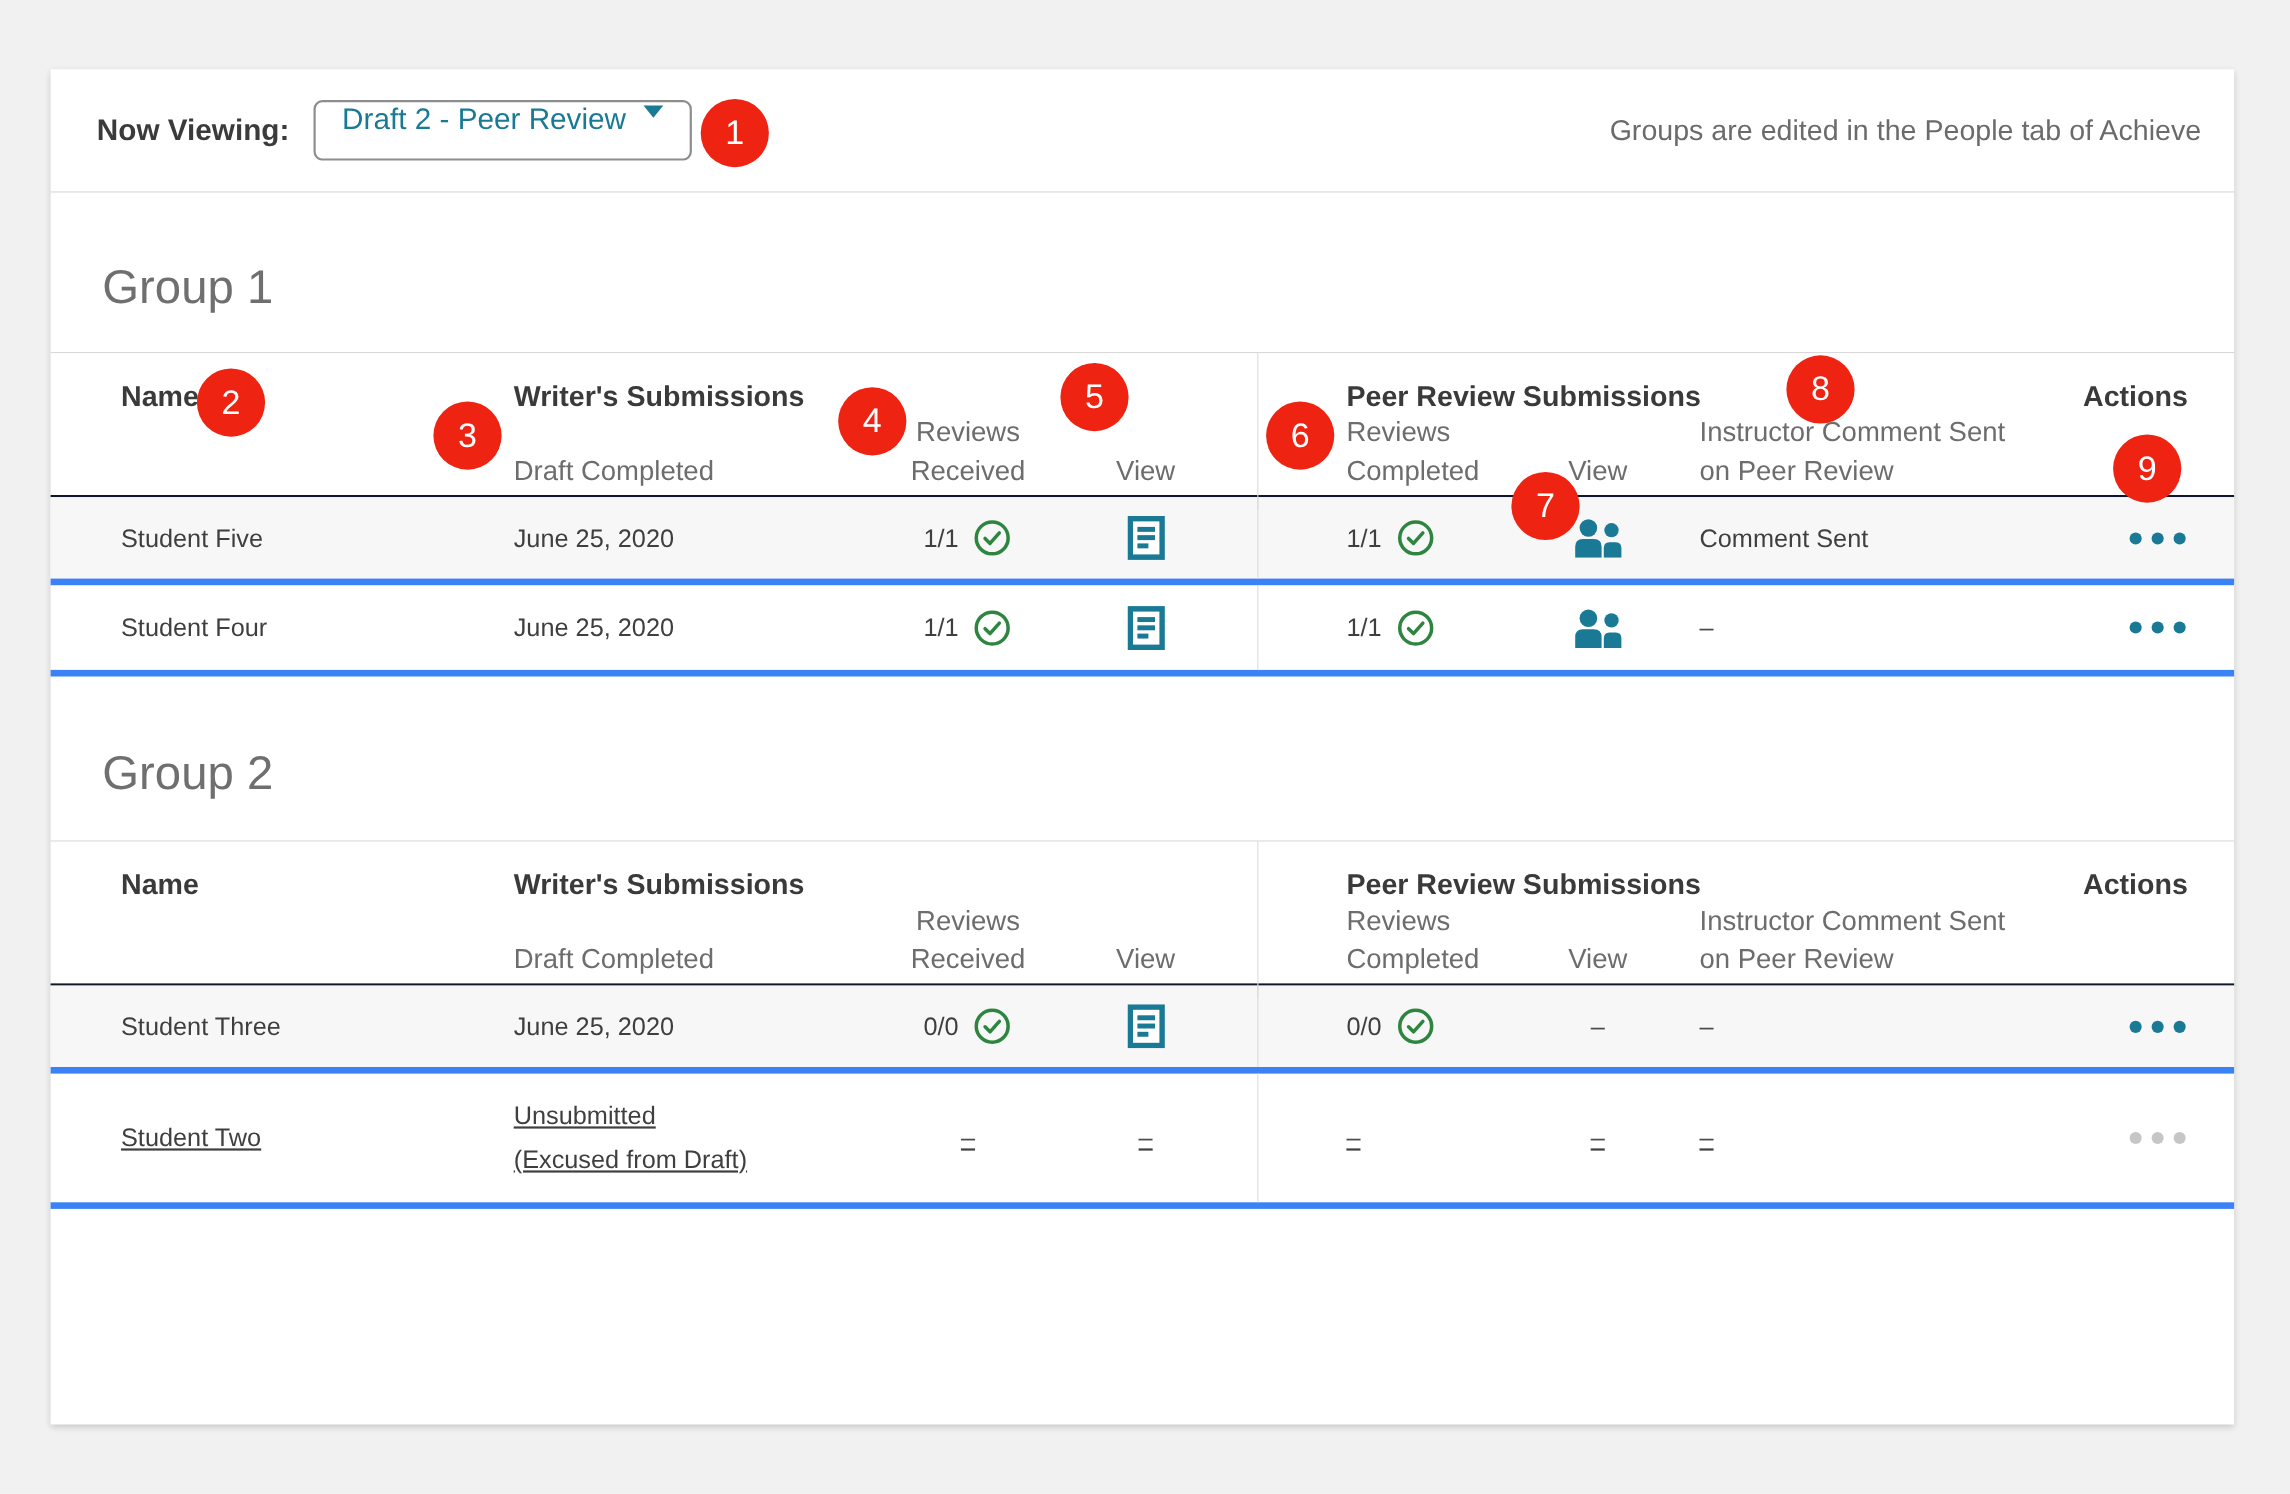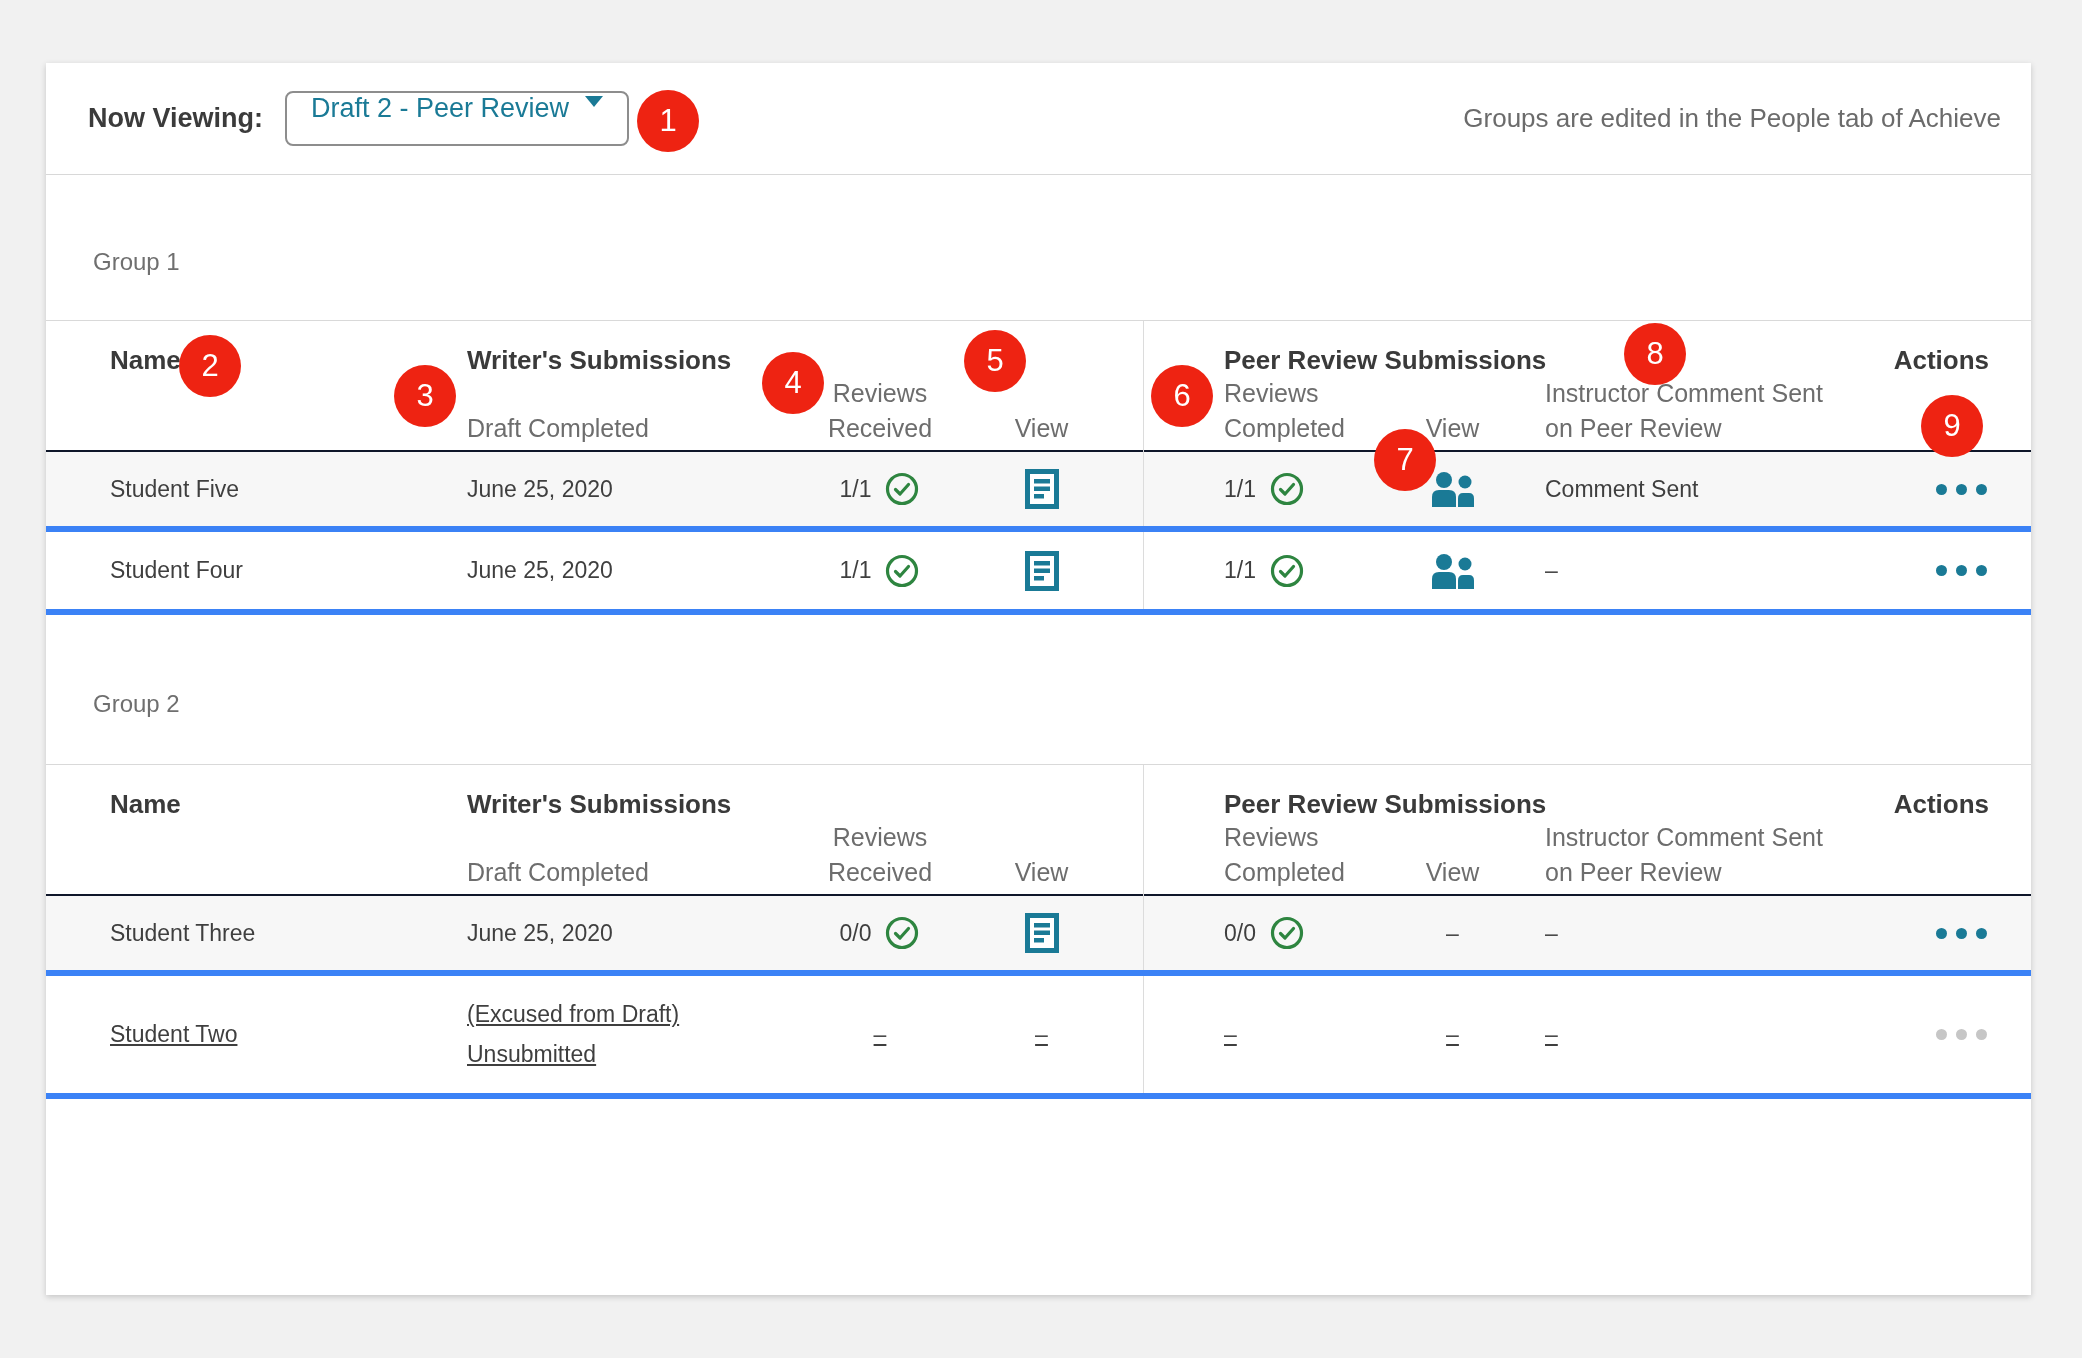--- a/index.html
+++ b/index.html
@@ -42,21 +42,21 @@
     border-right: 9px solid transparent;
     border-top: 11px solid #1a7a96;
     margin-top: 3px;
   }
   .note { margin-left: auto; color: #6b6b6b; font-size: 26px; }
 
   
   .group-band {
     display: flex; align-items: center;
     padding-left: 47px; padding-top: 28px;
-    font-size: 24px; color: #6f6f6f;
+    font-size: 43px; color: #6f6f6f;
   }
   .band-1 { height: 145px; }
   .band-2 { height: 149px; }
 
   
   .grid {
     display: grid;
     grid-template-columns: 357px 303px 220px 153px 217px 185px 330px 1fr;
     padding: 0 42px 0 64px;
   }
@@ -334,22 +334,22 @@
           <span class="dot"></span>
           <span class="dot"></span>
         </button>
     </div>
   </div>
 
   <div class="grid row r-123">
     <div class="cell">Student Two</div>
     <div class="cell">
       <span class="two-line">
+        <span style="display:block">Unsubmitted</span>
         <span style="display:block">(Excused from Draft)</span>
-        <span style="display:block">Unsubmitted</span>
       </span>
     </div>
     <div class="cell center dash">–</div>
     <div class="cell center pad-view-w dash">–</div>
     <div class="cell stretch divider-left dash">–</div>
     <div class="cell center dash">–</div>
     <div class="cell dash">–</div>
     <div class="cell right">
       <button class="ellipsis disabled">
           <span class="dot"></span>

